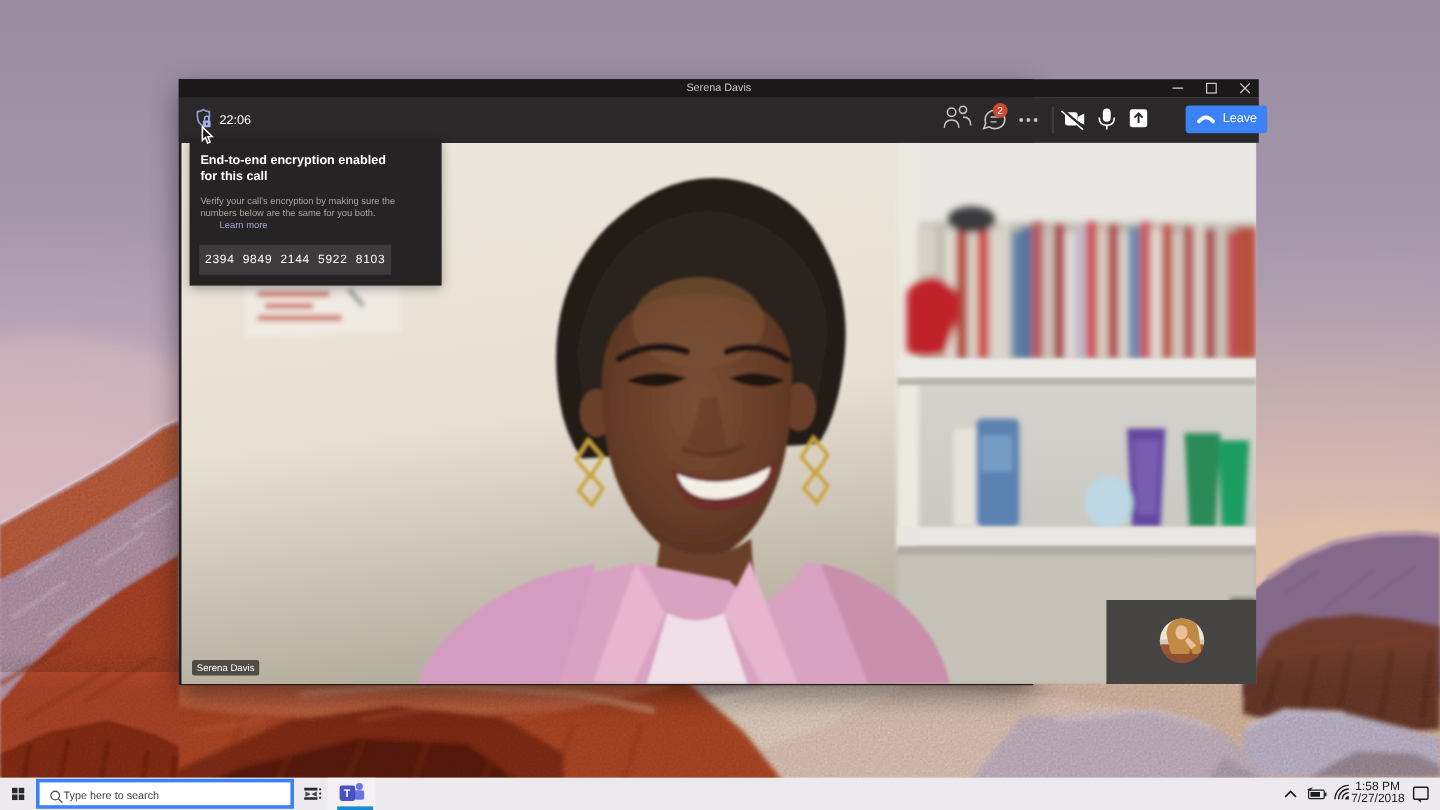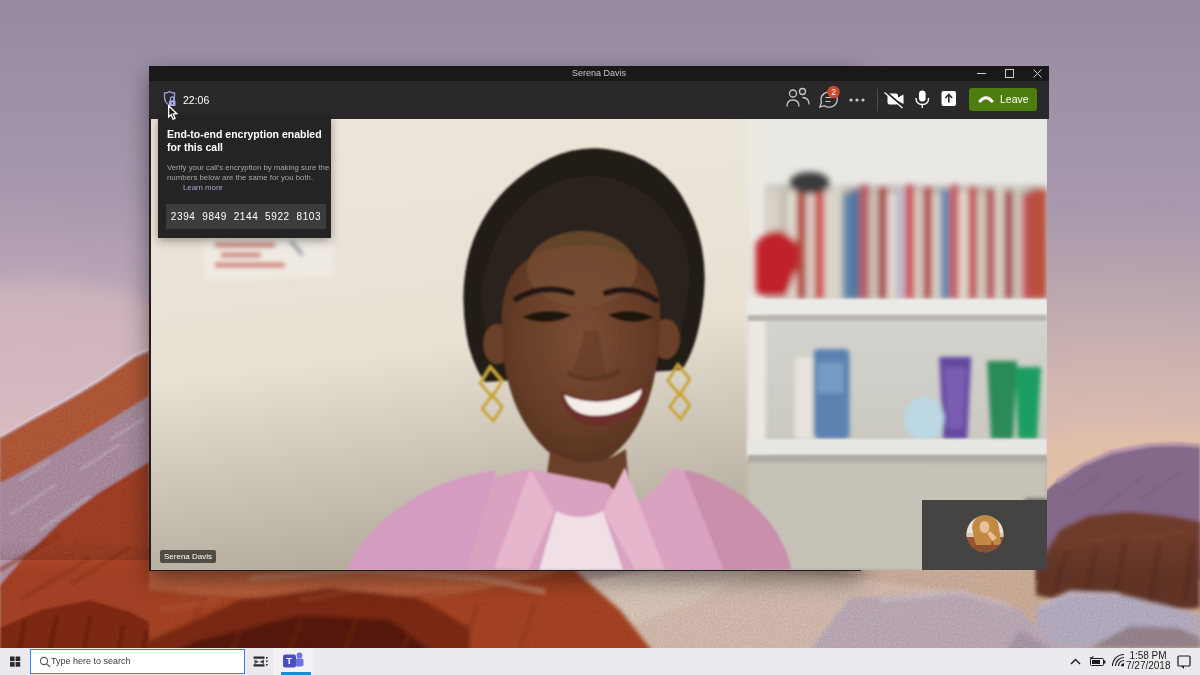--- a/index.html
+++ b/index.html
@@ -9,35 +9,35 @@
   
   #wall { left:0; top:0; width:1200px; height:675px; }
   
   #win { left:149px; top:66px; width:712px; height:505px; background:#1f1d1e; box-shadow:0 8px 22px rgba(0,0,0,.45); }
   #titlebar { left:0; top:0; width:900px; height:15px; background:#1a1819; color:#c8c6c6; font-size:9px; text-align:center; line-height:15px; }
   #toolbar { left:0; top:15px; width:900px; height:38px; background:#2a2829; }
   #video { left:2px; top:53px; width:896px; height:451px; overflow:hidden; }
   
   #timer { left:34px; top:28px; color:#fff; font-size:10.5px; }
   
-  #leave { left:820px; top:22px; width:68px; height:23px; background:#4d7c0f; border-radius:3px; color:#fff; font-size:10.5px; line-height:23px; }
+  #leave { left:839px; top:22px; width:68px; height:23px; background:#3b82f6; border-radius:3px; color:#fff; font-size:10.5px; line-height:23px; }
   #leave span { position:absolute; left:31px; top:0; }
   
-  #tip { left:158px; top:115px; width:173px; height:123px; background:#252324; box-shadow:0 3px 9px rgba(0,0,0,.35); z-index:30; }
+  #tip { left:158px; top:115px; width:210px; height:123px; background:#252324; box-shadow:0 3px 9px rgba(0,0,0,.35); z-index:30; }
   #tip h3 { color:#fff; font-size:10.5px; line-height:13px; margin:13px 0 0 9px; font-weight:bold; }
   #tip .body { color:#a8a6a4; font-size:7.8px; line-height:9.5px; margin:9px 0 0 9px; }
   #tip .link { color:#a6a7dc; font-size:7.8px; margin:1px 0 0 9px;padding-left:16px; }
   #nums { position:absolute; left:8px; top:89px; width:160px; height:25px; background:#3d3b3c; color:#fff; font-size:10px; line-height:25px; text-align:center; letter-spacing:.6px; }
   
   #namelab { left:9px; top:431px; background:rgba(64,62,54,.88); color:#fff; font-size:8px; padding:2px 4px; border-radius:2px; }
   
   #pip { left:771px; top:381px; width:125px; height:70px; background:#464443; }
   
   #task { left:0; top:648px; width:1200px; height:27px; background:#eceaee; color:#1b1b1b; }
-  #search { left:30px; top:1px; width:215px; height:25px; background:#fff; border:1px solid #3b82f6; font-size:9px; color:#3c3c3c; line-height:23px; }
+  #search { left:30px; top:1px; width:215px; height:25px; background:#fff; border:3px solid #3b82f6; font-size:9px; color:#3c3c3c; line-height:23px; }
   #clock { right:30px; top:3px; width:44px; text-align:center; font-size:10px; line-height:10px; }
 </style>
 </head>
 <body>
 <svg id="wall" class="abs" width="1200" height="675" viewBox="0 0 1200 675">
 <defs>
   <linearGradient id="sky" x1="0" y1="0" x2="0" y2="1">
     <stop offset="0" stop-color="#988ba0"></stop>
     <stop offset="0.4" stop-color="#ab9cb1"></stop>
     <stop offset="0.62" stop-color="#c2aec0"></stop>

